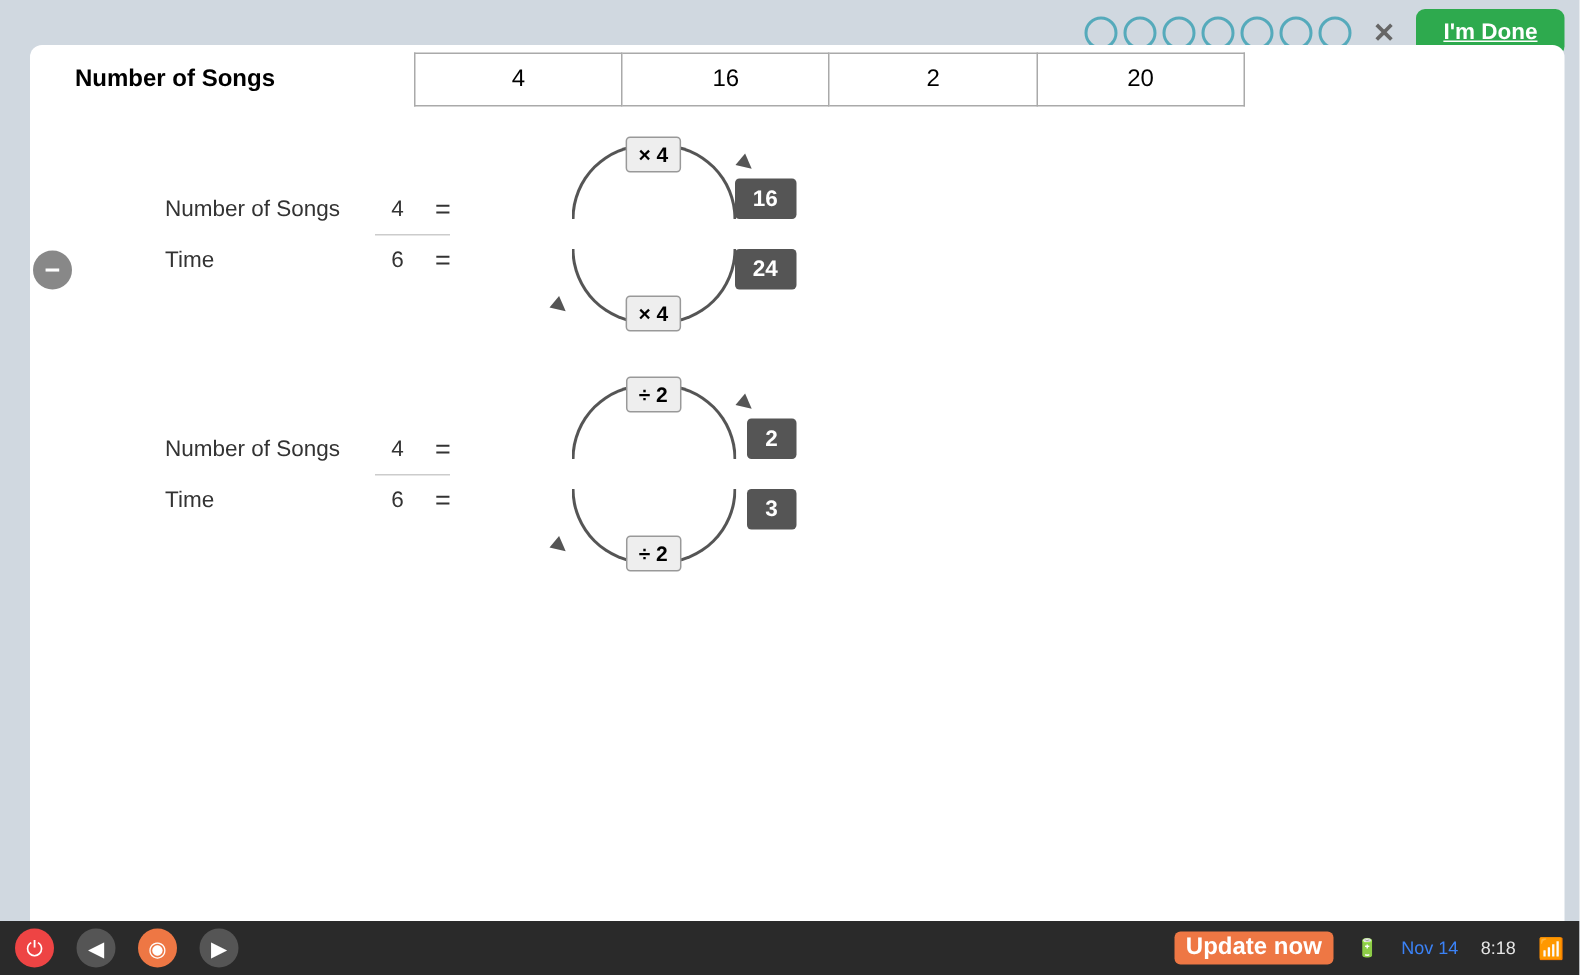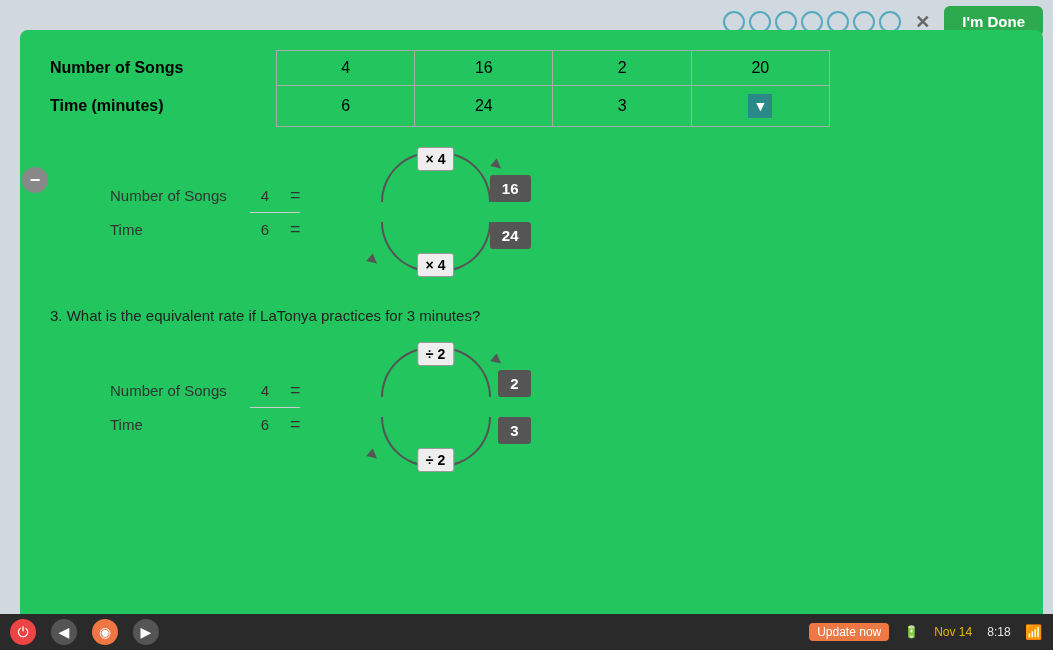--- a/index.html
+++ b/index.html
@@ -45,30 +45,31 @@
 
     .im-done-btn {
       background: #2eaa4e;
       color: white;
       border: none;
       border-radius: 6px;
       padding: 7px 18px;
       font-size: 15px;
       font-weight: bold;
       cursor: pointer;
+      text-decoration: underline;
     }
 
     .main-content {
       position: absolute;
       top: 30px;
       left: 20px;
       right: 10px;
-      background: #22c55e;
+      background: #ffffff;
       border-radius: 8px;
-      padding: 20px 30px 20px 30px;
+      padding: 5px 30px 20px 30px;
       height: 610px;
       overflow-y: auto;
     }
 
     
     .ratio-table {
       border-collapse: collapse;
       margin-bottom: 20px;
       width: 780px;
     }
@@ -232,37 +233,38 @@
     }
 
     .taskbar-time {
       position: absolute;
       right: 10px;
       color: #e5e5e5;
       font-size: 12px;
     }
 
     .taskbar-date {
-      color: #eab308;
+      color: #3b82f6;
       font-size: 12px;
     }
 
     .wifi-icon {
       color: #ccc;
       font-size: 14px;
     }
 
     .update-btn {
       background: #e74;
       color: white;
       border: none;
       border-radius: 4px;
       padding: 2px 8px;
-      font-size: 12px;
-      cursor: pointer;
+      font-size: 16px;
+      cursor: pointer;
+      font-weight: bold;
     }
   </style>
 </head>
 <body>
 
 <div class="top-bar">
   <div class="circle-icons">
     <div class="circle-icon"></div>
     <div class="circle-icon"></div>
     <div class="circle-icon"></div>
@@ -278,29 +280,20 @@
 <div class="main-content">
 
   <table class="ratio-table">
     <tbody>
         <tr>
       <td class="row-label">Number of Songs</td>
       <td>4</td>
       <td>16</td>
       <td>2</td>
       <td>20</td>
-    </tr>
-    <tr>
-      <td class="row-label">Time (minutes)</td>
-      <td>6</td>
-      <td>24</td>
-      <td>3</td>
-      <td class="dropdown-cell">
-        <div class="dropdown-arrow">▼</div>
-      </td>
     </tr>
   </tbody>
     </table>
 
 
   <div>
 
     <div class="ratio-diagram">
 
       <div class="ratio-labels">
@@ -332,21 +325,20 @@
         <div style="position:absolute;bottom:10px;left:28px;font-size:13px;color:#555;transform:rotate(40deg);">▶</div>
 
         <div class="multiplier-box" style="bottom:0px;left:50%;transform:translateX(-50%);">× 4</div>
 
         <div class="result-box" style="bottom:28px;right:0;">24</div>
       </div>
     </div>
   </div>
 
   <div class="q3-section">
-    <div class="question-text">3. What is the equivalent rate if LaTonya practices for 3 minutes?</div>
 
     <div class="ratio-diagram">
 
       <div class="ratio-labels">
         <div class="ratio-row">
           <span class="ratio-row-label">Number of Songs</span>
           <span class="ratio-value">4</span>
           <span class="equals-sign">=</span>
         </div>
         <div style="height:1px;background:#ccc;margin: 4px 0 4px 140px;width:50px;"></div>

